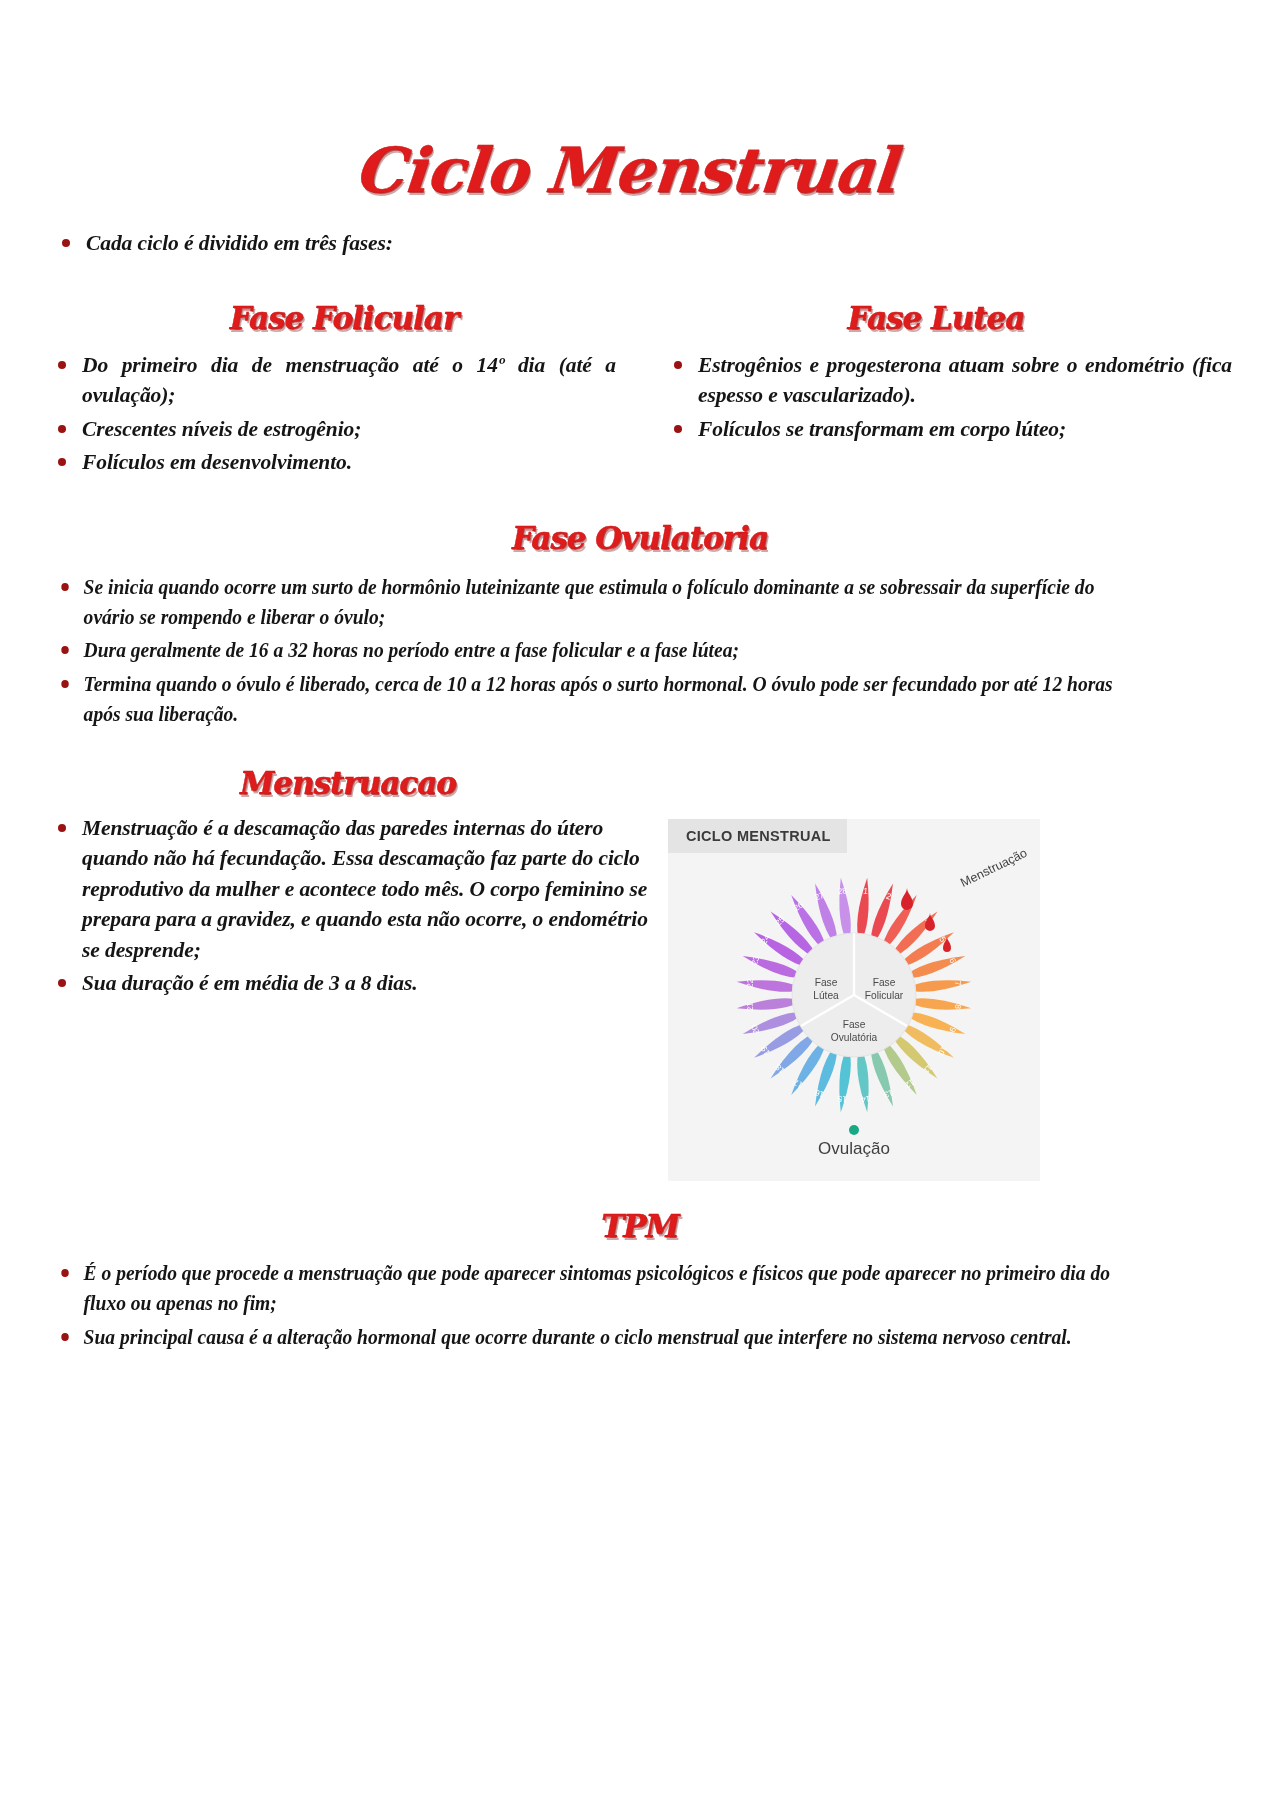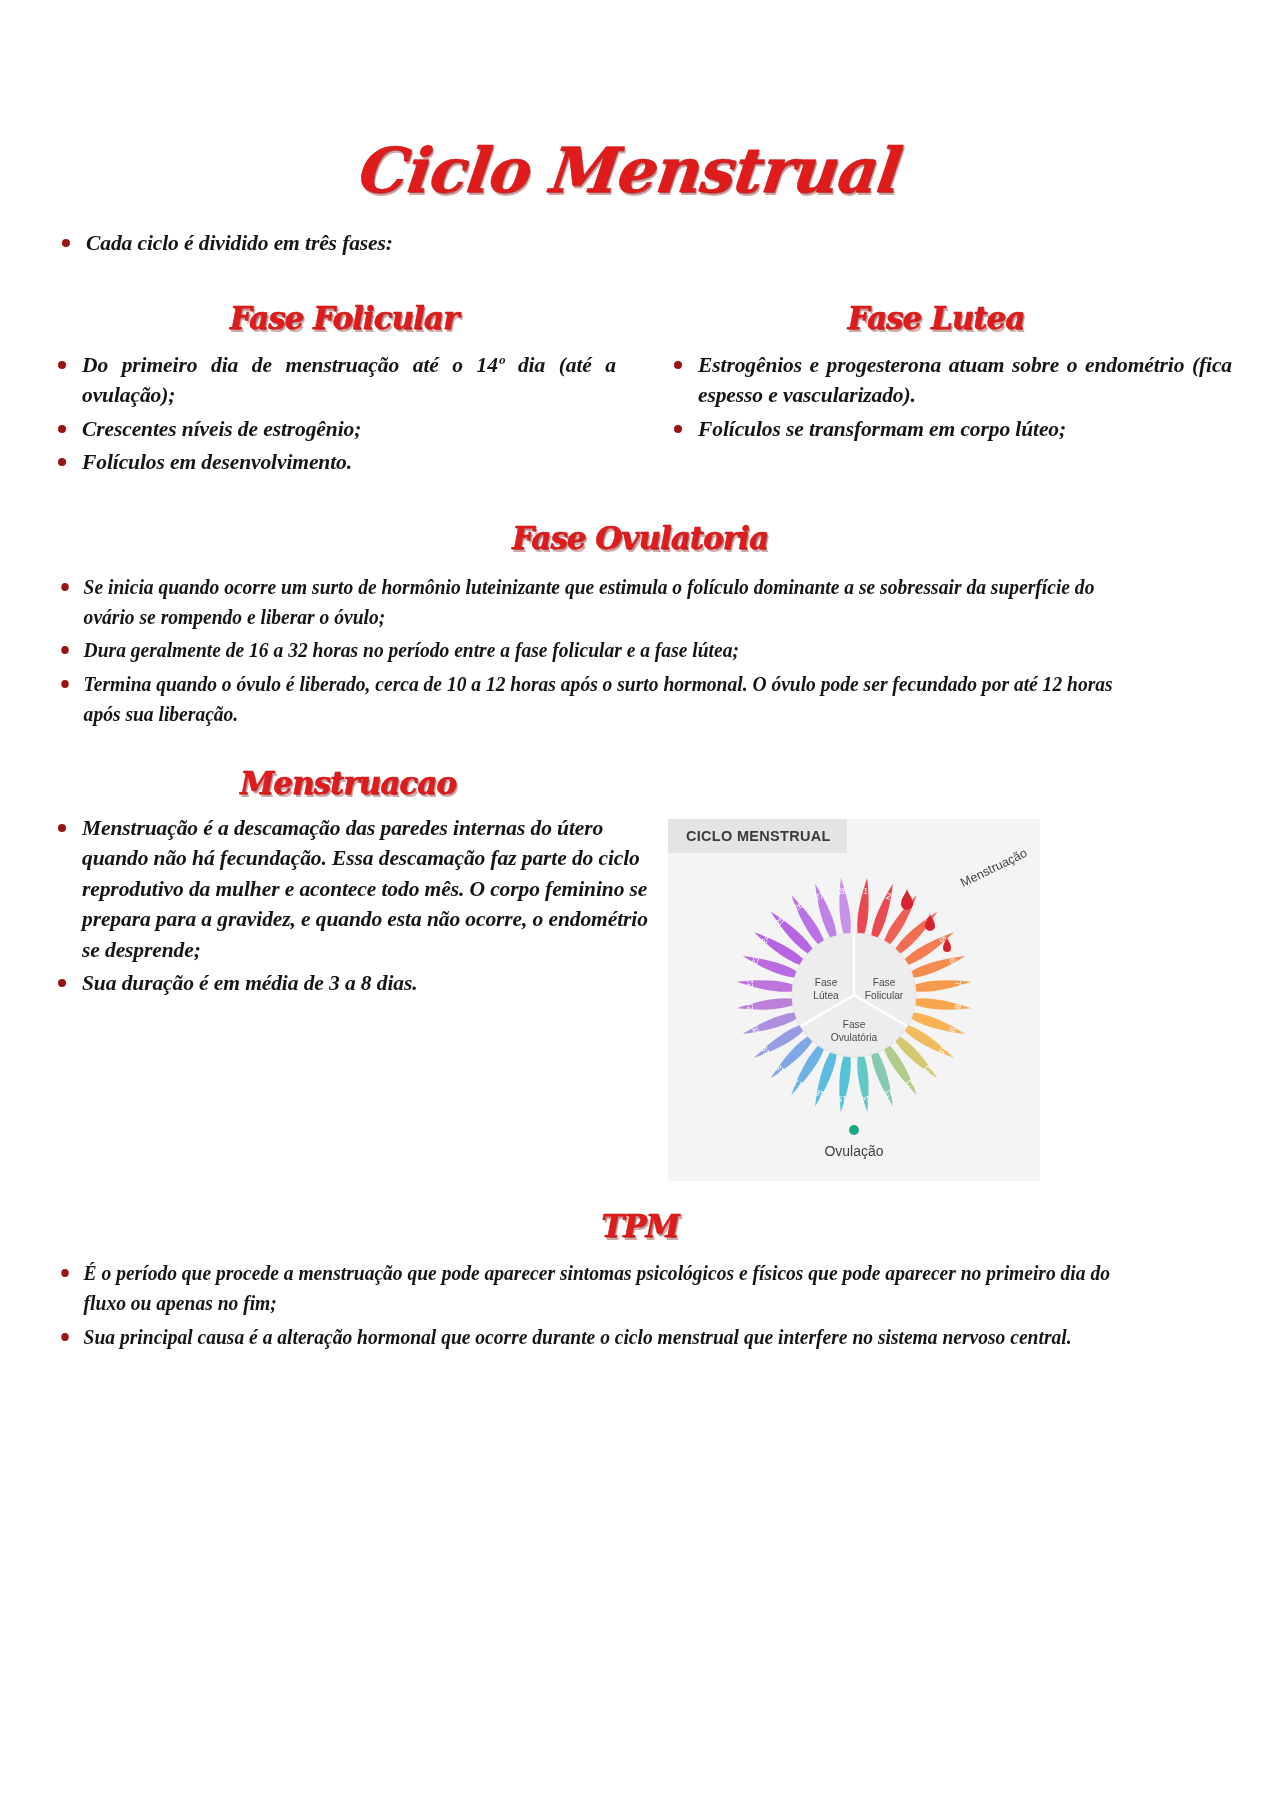--- a/index.html
+++ b/index.html
@@ -95,21 +95,21 @@
   }
   .inner-lab{
     font-family:"Liberation Sans",sans-serif;
     font-size:10.2px;fill:#4a4a4a;
     text-anchor:middle;
   }
   .ovul-lab{
     position:absolute;left:0;right:0;bottom:22px;
     text-align:center;
     font-family:"Liberation Sans",sans-serif;
-    font-size:14px;color:#3f3f3f;
+    font-size:17px;color:#3f3f3f;
   }
   .ovul-dot{
     position:absolute;left:50%;bottom:46px;margin-left:-5px;
     width:10px;height:10px;border-radius:50%;background:#19a884;
   }
   .menst-lab{
     position:absolute;right:14px;top:26px;
     font-family:"Liberation Sans",sans-serif;
     font-size:12.5px;color:#3f3f3f;
     transform:rotate(-26deg);transform-origin:right center;

